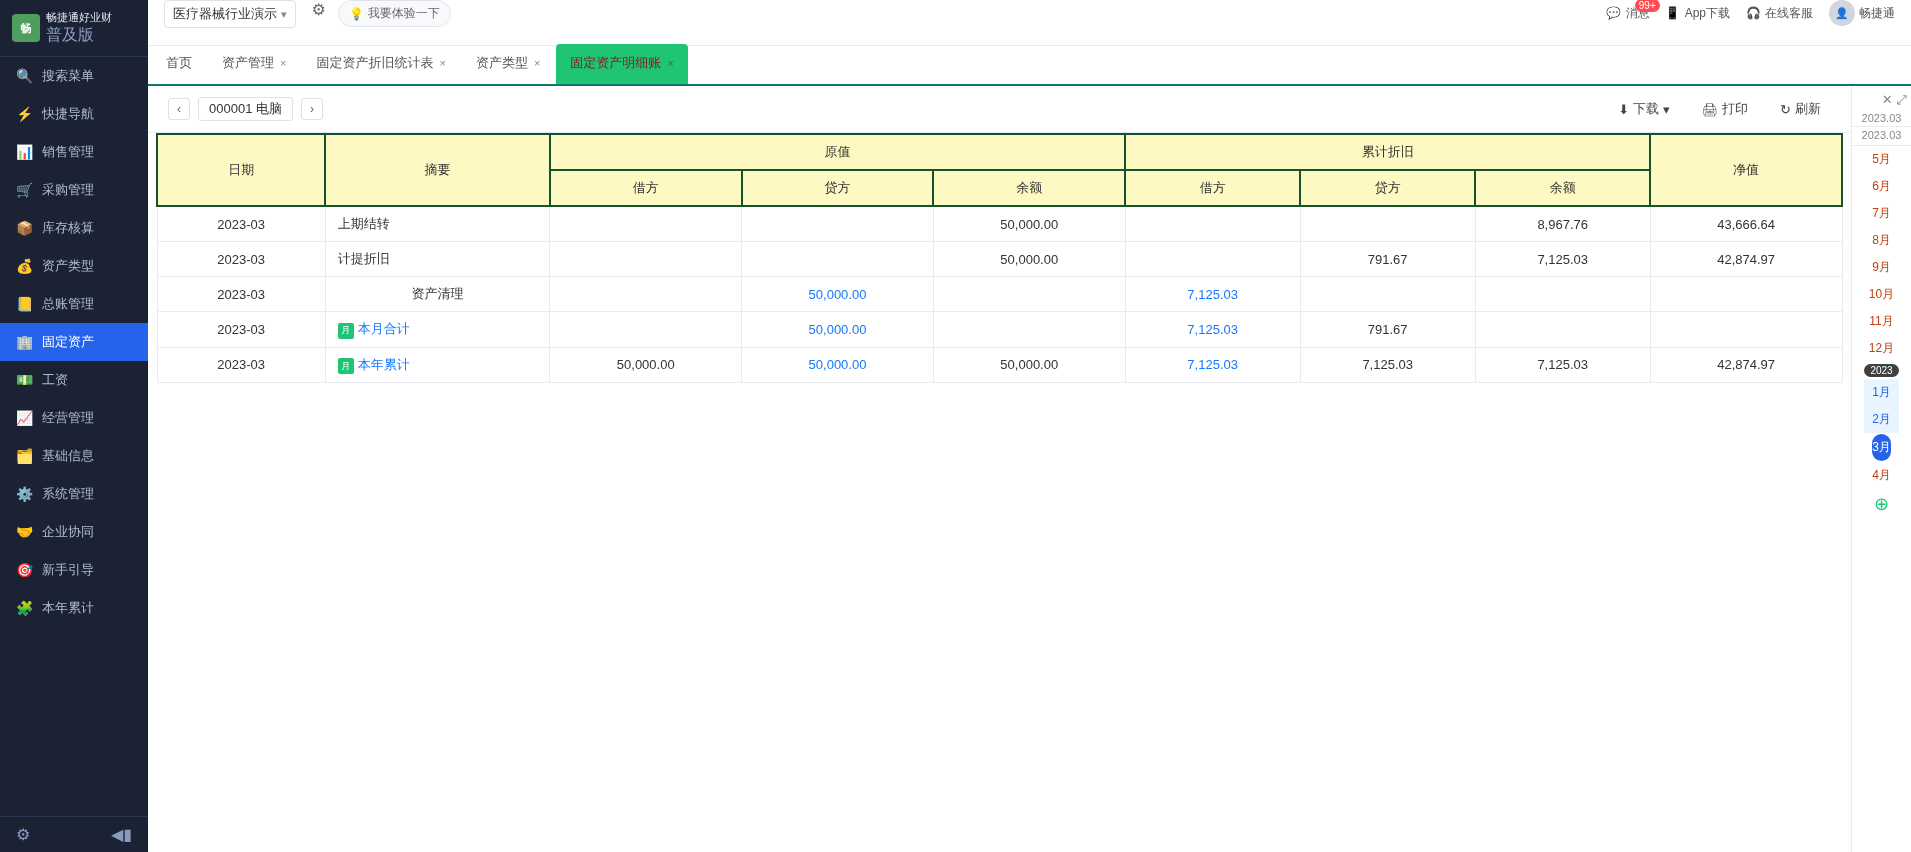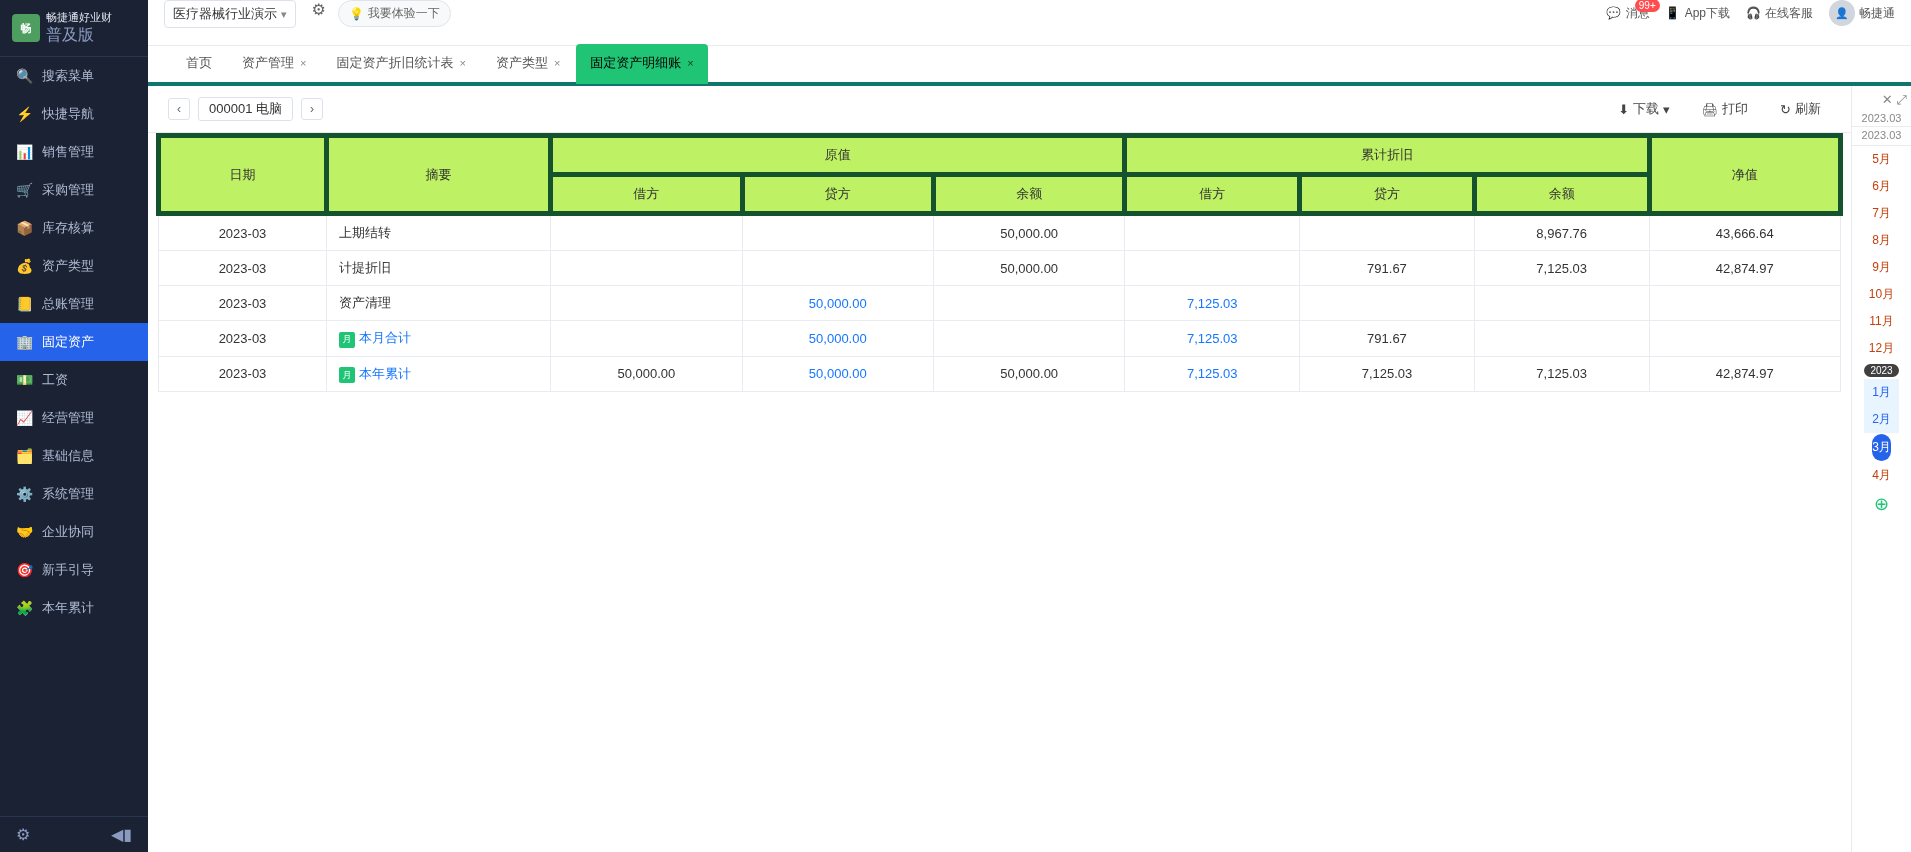--- a/index.html
+++ b/index.html
@@ -105,42 +105,42 @@
     .topbar-avatar {
       width: 26px; height: 26px;
       background: #d0d5de; border-radius: 50%;
       display: flex; align-items: center; justify-content: center;
       font-size: 11px; color: #666;
     }
 
     
     .tabs-bar {
       background: #fff;
-      border-bottom: 4px solid #0f766e;
-      display: flex;
-      align-items: center;
-      padding: 0 24px;
+      border-bottom: 2px solid #0f766e;
+      display: flex;
+      align-items: flex-end;
+      padding: 0 4px;
       height: 40px;
       flex-shrink: 0;
       gap: 2px;
     }
     .tab {
       padding: 6px 14px;
       font-size: 13px;
       cursor: pointer;
       color: #555;
       border-radius: 4px 4px 0 0;
       display: flex; align-items: center; gap: 6px;
       white-space: nowrap;
       height: 40px;
       border-bottom: 2px solid transparent;
     }
     .tab.active {
       background: #20c475;
-      color: #000000;
+      color: #7f1d1d;
       border-bottom: 2px solid #20c475;
     }
     .tab-close { font-size: 11px; opacity: 0.7; }
 
     
     .content-area {
       flex: 1;
       display: flex;
       overflow: hidden;
     }
@@ -190,22 +190,22 @@
       flex: 1;
       overflow: auto;
       padding: 0 8px;
     }
     table {
       width: 100%;
       border-collapse: collapse;
       font-size: 13px;
     }
     thead tr th {
-      background: #bef264;
-      border: 5px solid #14532d;
+      background: #fef9c3;
+      border: 2px solid #14532d;
       padding: 8px 12px;
       text-align: center;
       font-weight: normal;
       color: #333;
       white-space: nowrap;
     }
     tbody tr td {
       border: 1px solid #e8ecf2;
       padding: 8px 12px;
       text-align: center;
@@ -475,21 +475,21 @@
       <td></td>
       <td class=""></td>
       <td>50,000.00</td>
       <td class=""></td>
       <td>791.67</td>
       <td>7,125.03</td>
       <td>42,874.97</td>
     </tr>
               <tr>
       <td>2023-03</td>
-      <td style="text-align:left;">资产清理</td>
+      <td style="text-align:center;">资产清理</td>
       <td></td>
       <td class="cell-blue">50,000.00</td>
       <td></td>
       <td class="cell-blue">7,125.03</td>
       <td></td>
       <td></td>
       <td></td>
     </tr>
               <tr>
       <td>2023-03</td>

